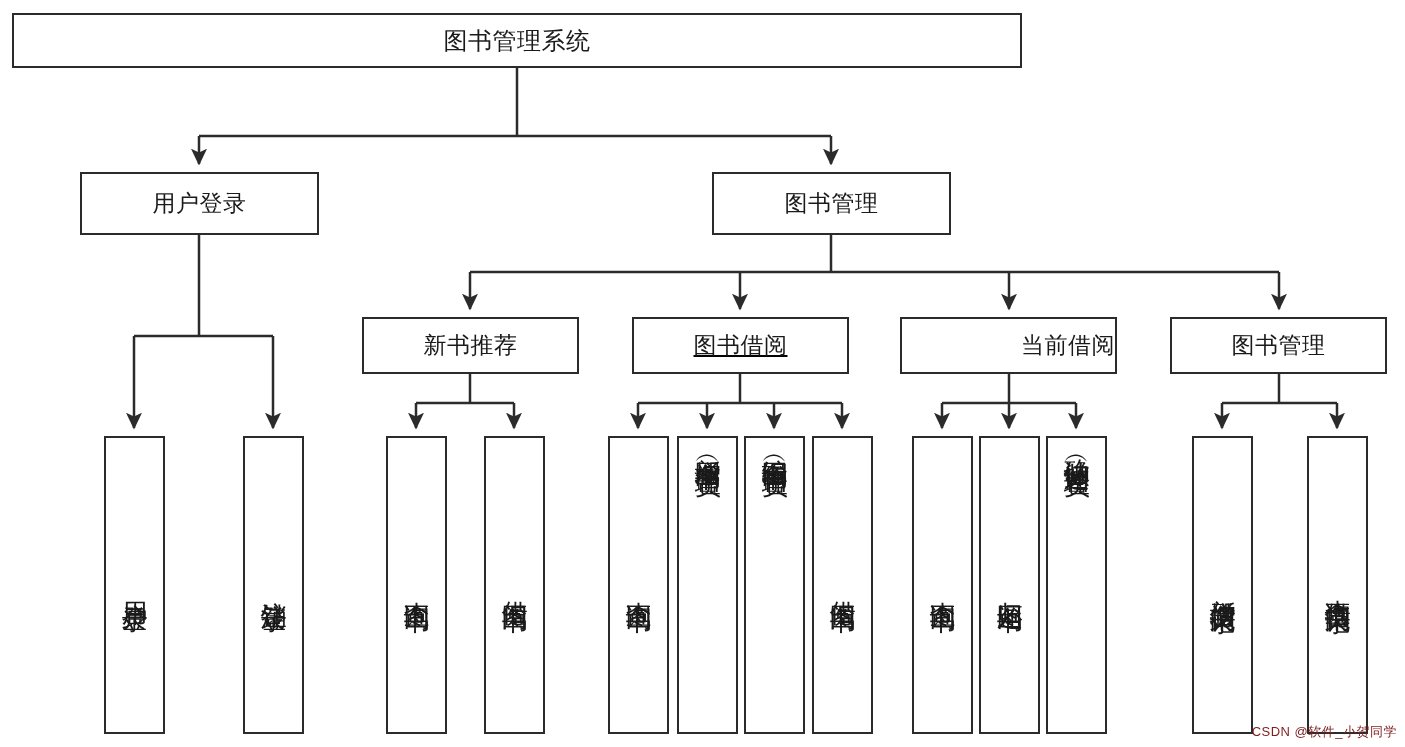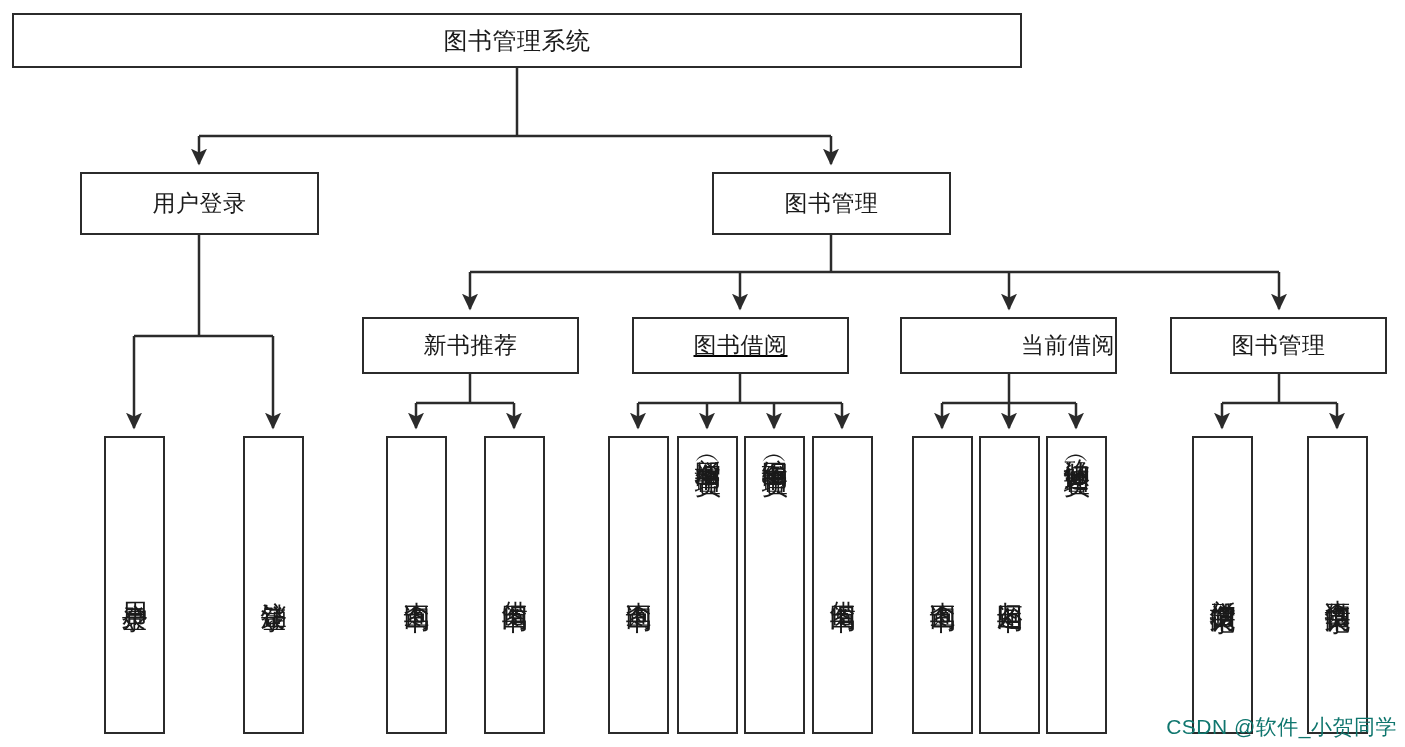--- a/index.html
+++ b/index.html
@@ -46,22 +46,22 @@
     display:block;
     margin-top:0;
   }
   .v-center .lbl{
     margin:auto 0;
   }
   .watermark{
     position:absolute;
     right:8px;
     bottom:6px;
-    font-size:21px;
-    color:#0f766e;
+    font-size:13px;
+    color:#7f1d1d;
     letter-spacing:0.5px;
     white-space:nowrap;
     pointer-events:none;
   }
 </style>
 </head>
 <body>
 
 <div id="stage">
 

